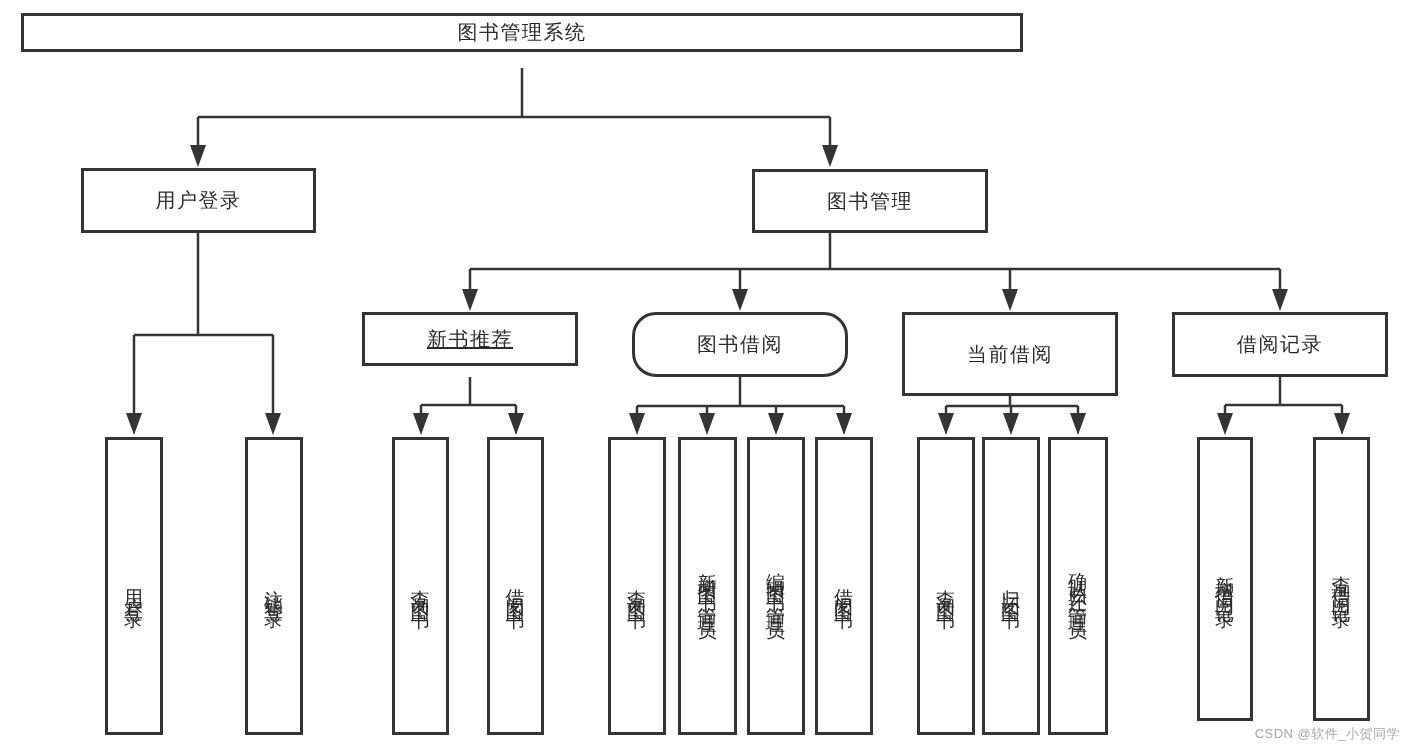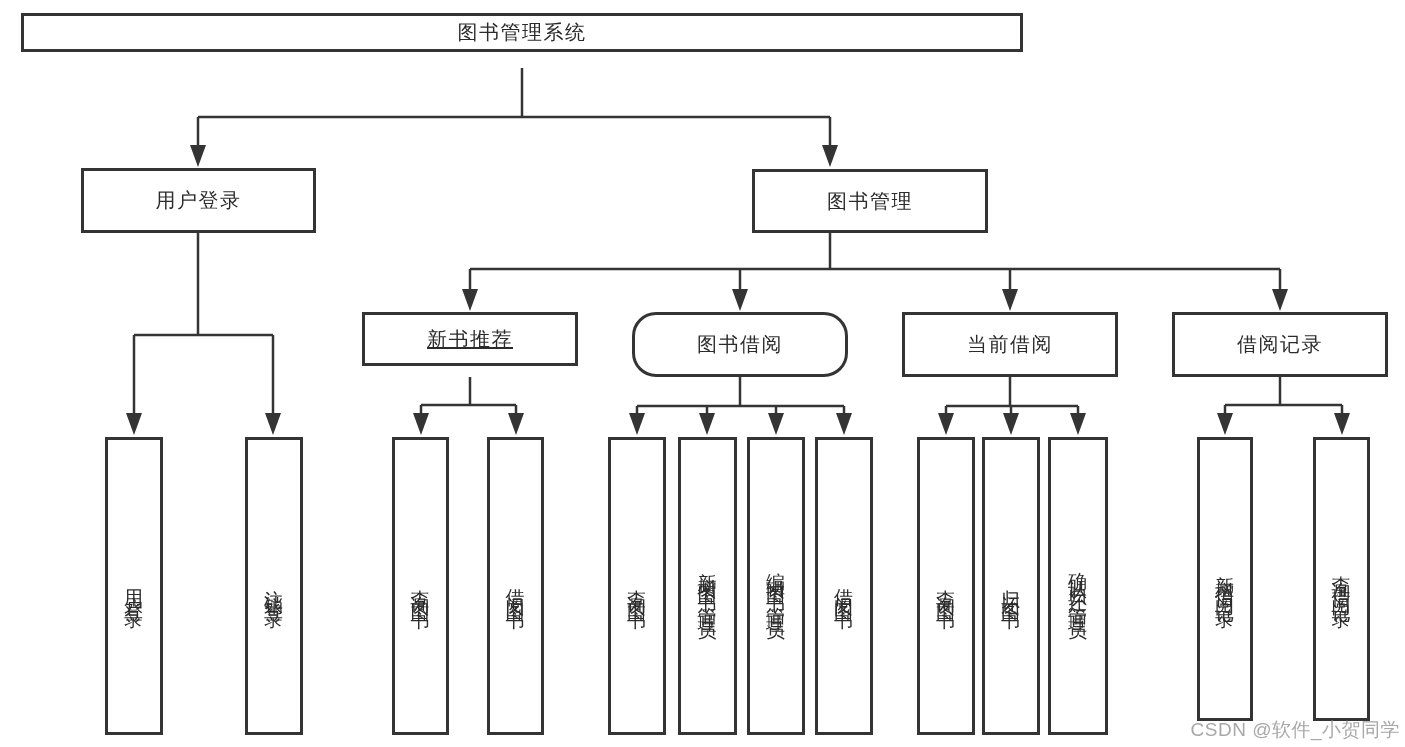--- a/index.html
+++ b/index.html
@@ -20,21 +20,21 @@
     color:var(--text,#2b2b2b);
   }
   .hbox { font-size:20px; letter-spacing:1.5px; }
   .vbox {
     writing-mode:vertical-rl; text-orientation:mixed;
     font-size:19px; letter-spacing:7px; line-height:1;
     padding-top:4px;
   }
   .watermark {
     position:absolute; right:5px; bottom:4px;
-    font-size:19px; letter-spacing:0.5px;
+    font-size:13px; letter-spacing:0.5px;
     color:var(--watermark,#a8a8a8);
   }
 </style>
 </head>
 <body>
 
 <div class="stage">
 
   <svg class="wires" viewBox="0 0 1405 747" aria-hidden="true">
 
@@ -98,21 +98,21 @@
     <path class="ahead" d="M1334 413 L1350 413 L1342 435 Z"></path>
   </svg>
 
   <div class="box hbox" style="left:21px;top:13px;width:1002px;height:39px;">图书管理系统</div>
 
   <div class="box hbox" style="left:81px;top:168px;width:235px;height:65px;">用户登录</div>
   <div class="box hbox" style="left:712px;top:169px;width:236px;height:64px;margin-left:40px;">图书管理</div>
 
   <div class="box hbox" style="left:362px;top:312px;width:216px;height:54px;text-decoration:underline;">新书推荐</div>
   <div class="box hbox" style="left:632px;top:312px;width:216px;height:65px;border-radius:24px;">图书借阅</div>
-  <div class="box hbox" style="left:902px;top:312px;width:216px;height:65px;">当前借阅</div>
+  <div class="box hbox" style="left:902px;top:312px;width:216px;height:84px;">当前借阅</div>
   <div class="box hbox" style="left:1172px;top:312px;width:216px;height:65px;">借阅记录</div>
 
   <div class="box vbox" style="left:105px;top:437px;width:58px;height:298px;">用户登录</div>
   <div class="box vbox" style="left:245px;top:437px;width:58px;height:298px;">注销登录</div>
 
   <div class="box vbox" style="left:392px;top:437px;width:57px;height:298px;">查询图书</div>
   <div class="box vbox" style="left:487px;top:437px;width:57px;height:298px;">借阅图书</div>
 
   <div class="box vbox" style="left:608px;top:437px;width:58px;height:298px;">查询图书</div>
   <div class="box vbox" style="left:678px;top:437px;width:59px;height:298px;">新增图书（管理员）</div>

